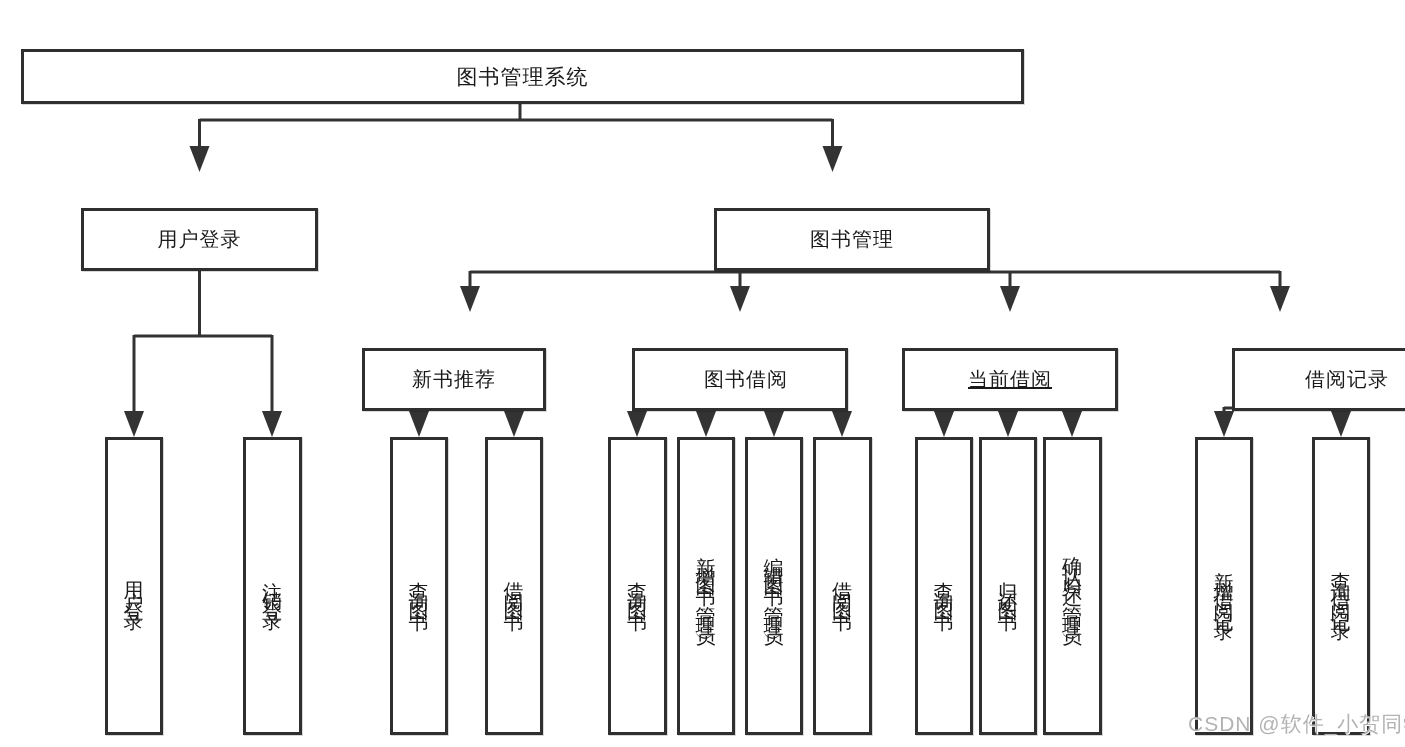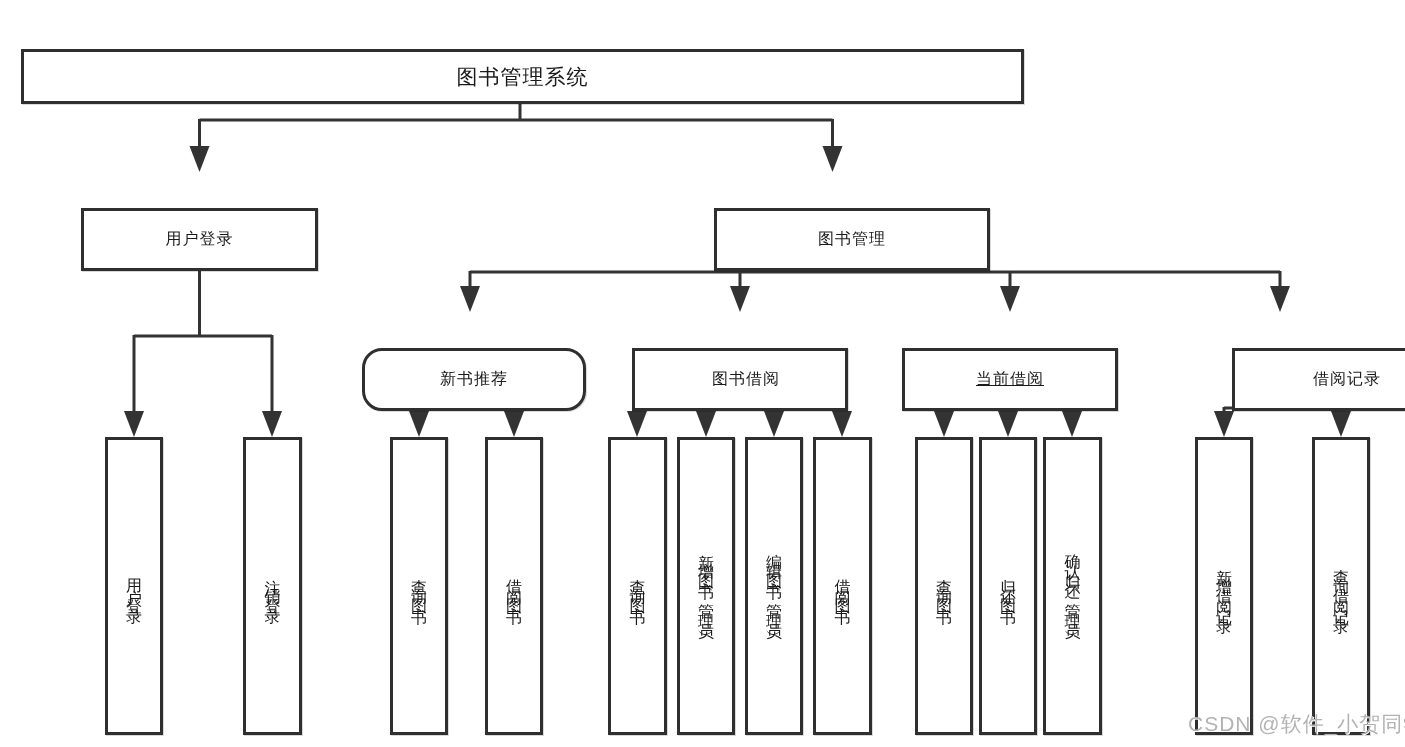--- a/index.html
+++ b/index.html
@@ -22,21 +22,21 @@
   }
   .box {
     position: absolute;
     box-sizing: border-box;
     border: 3px solid #2f2f2f;
     background: #ffffff;
     display: flex;
     align-items: center;
     justify-content: center;
     color: #1a1a1a;
-    font-size: 16px;
+    font-size: 20px;
     text-align: center;
     box-shadow: 1px 1px 0 rgba(0,0,0,0.15);
   }
   .box-h {
     letter-spacing: 1px;
     margin-top: 36px;
   }
   .box-v {
     writing-mode: vertical-rl;
     text-orientation: mixed;
@@ -124,21 +124,21 @@
       <polygon points="1214,411 1234,411 1224,437"></polygon>
       <polygon points="1331,411 1351,411 1341,437"></polygon>
     </g>
   </svg>
 
   <div class="box box-h" style="left:21px; top:13px; width:1003px; height:55px; font-size:21px;">图书管理系统</div>
 
   <div class="box box-h" style="left:81px; top:172px; width:237px; height:63px;">用户登录</div>
   <div class="box box-h" style="left:714px; top:172px; width:276px; height:63px;">图书管理</div>
 
-  <div class="box box-h" style="left:362px; top:312px; width:224px; height:63px;border-radius:20px;">新书推荐</div>
+  <div class="box box-h" style="left:362px; top:312px; width:184px; height:63px;">新书推荐</div>
   <div class="box box-h" style="left:632px; top:312px; width:216px; height:63px;padding-left:12px;">图书借阅</div>
   <div class="box box-h" style="left:902px; top:312px; width:216px; height:63px;text-decoration:underline;">当前借阅</div>
   <div class="box box-h" style="left:1232px; top:312px; width:230px; height:63px;">借阅记录</div>
 
   <div class="box box-v" style="left:105px; top:437px; width:58px; height:298px;">用户登录</div>
   <div class="box box-v" style="left:243px; top:437px; width:59px; height:298px;">注销登录</div>
 
   <div class="box box-v" style="left:390px; top:437px; width:58px; height:298px;">查询图书</div>
   <div class="box box-v" style="left:485px; top:437px; width:58px; height:298px;">借阅图书</div>
 

